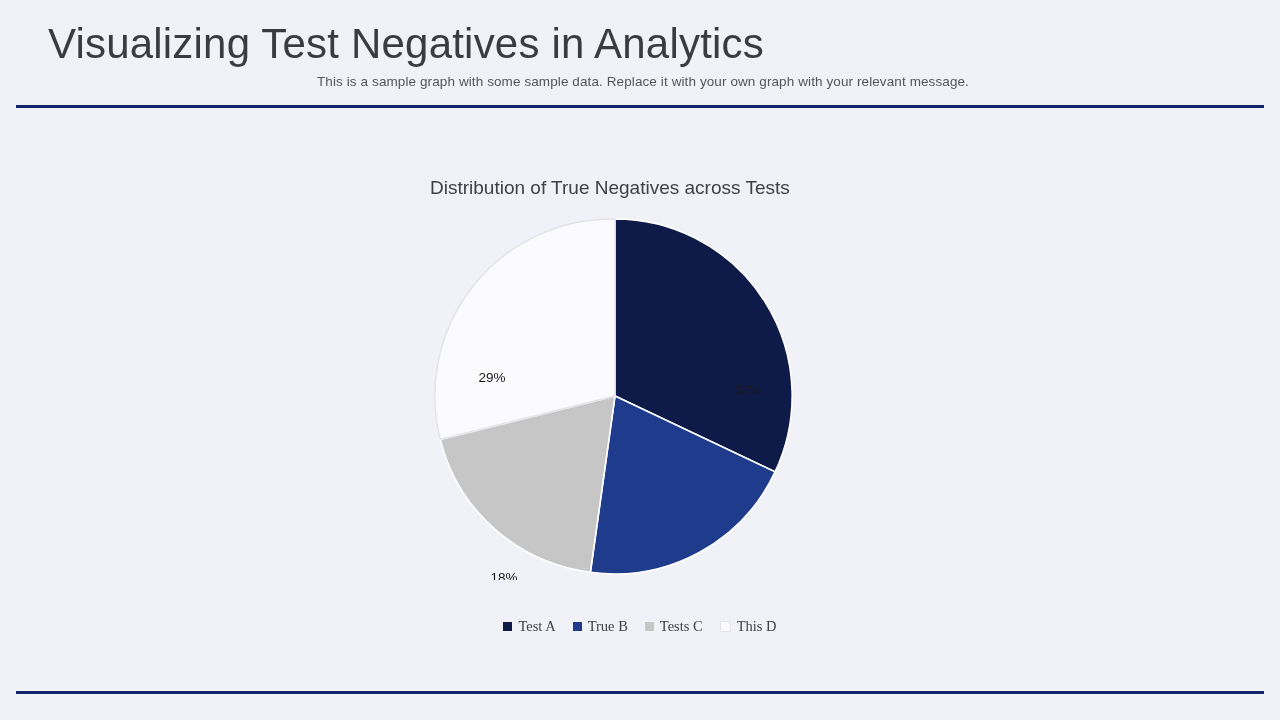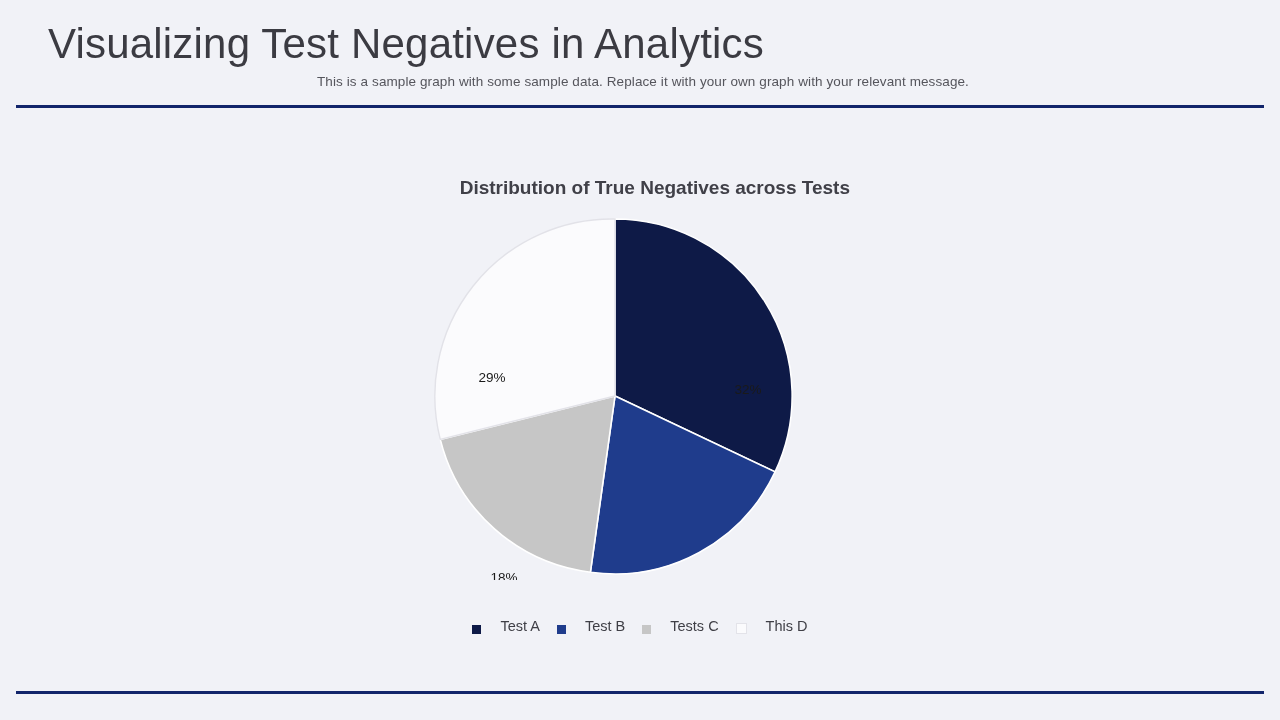--- a/index.html
+++ b/index.html
@@ -56,27 +56,27 @@
     background: #12256b;
   }
   .chart-area {
     position: absolute;
     left: 340px;
     top: 175px;
     width: 600px;
     height: 490px;
   }
   .chart-title {
-    text-align: right;
+    text-align: left;
     font-size: 19px;
     color: #404048;
     line-height: 1.42;
     width: 420px;
     margin: 0 auto;
-    font-weight: 700;
+    font-weight: 400;
   }
   .pie-wrap {
     position: relative;
     width: 600px;
     height: 368px;
     margin-top: 10px;
   }
   .pie-svg {
     position: absolute;
     left: 0;
@@ -92,22 +92,23 @@
     left: 0;
     top: 443px;
     width: 600px;
     display: flex;
     justify-content: center;
     align-items: center;
     gap: 17px;
   }
   .legend-item {
     display: flex;
-    align-items: flex-end;
-    gap: 19px;
+    align-items: center;
+    gap: 6px;
+    font-family: Liberation Serif, serif;
   }
   .legend-swatch {
     width: 9px;
     height: 9px;
     display: inline-block;
   }
   .legend-label {
     font-size: 14.5px;
     color: #3f3f46;
   }
@@ -147,21 +148,21 @@
       </svg>
     </div>
 
     <div class="legend">
       <div class="legend-item">
         <span class="legend-swatch" style="background:#0e1a47"></span>
         <span class="legend-label">Test A</span>
       </div>
       <div class="legend-item">
         <span class="legend-swatch" style="background:#1f3c8c"></span>
-        <span class="legend-label">Test B</span>
+        <span class="legend-label">True B</span>
       </div>
       <div class="legend-item">
         <span class="legend-swatch" style="background:#c6c6c6"></span>
         <span class="legend-label">Tests C</span>
       </div>
       <div class="legend-item">
         <span class="legend-swatch" style="background:#fbfbfd;border:1px solid #e3e3e9"></span>
         <span class="legend-label">This D</span>
       </div>
     </div>

